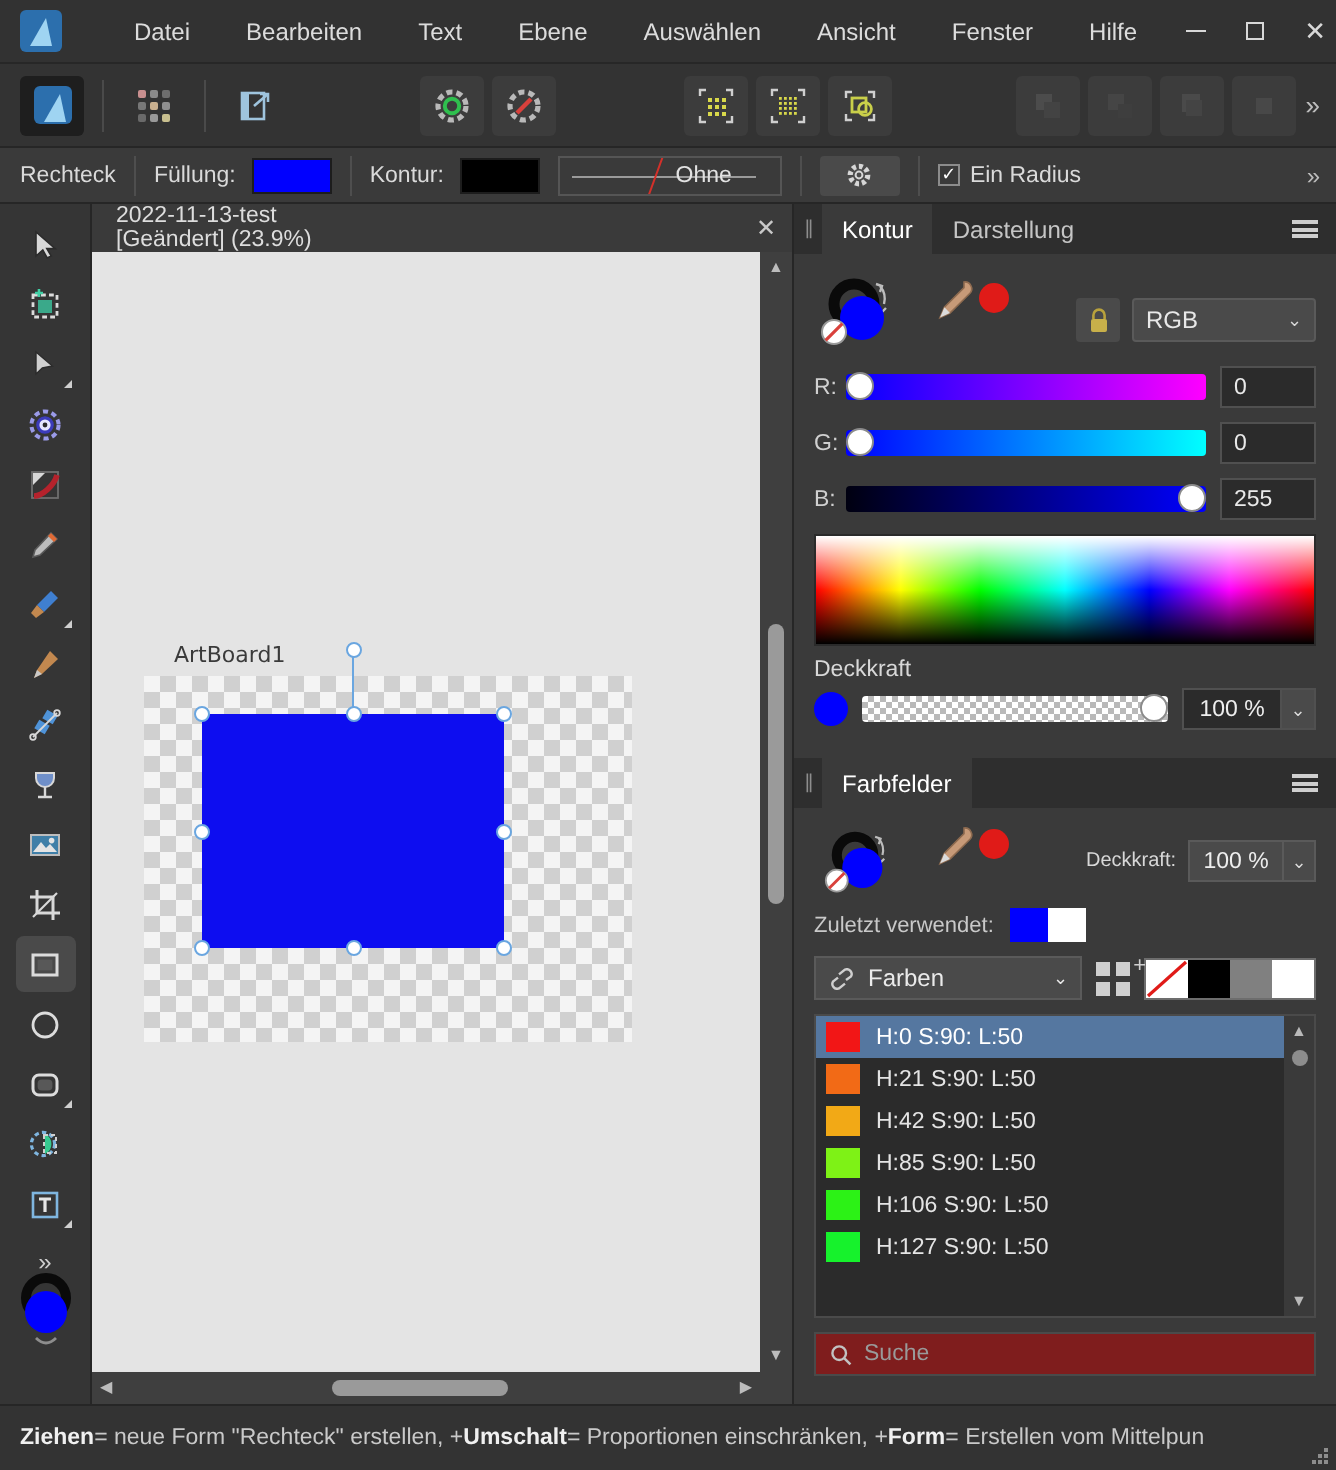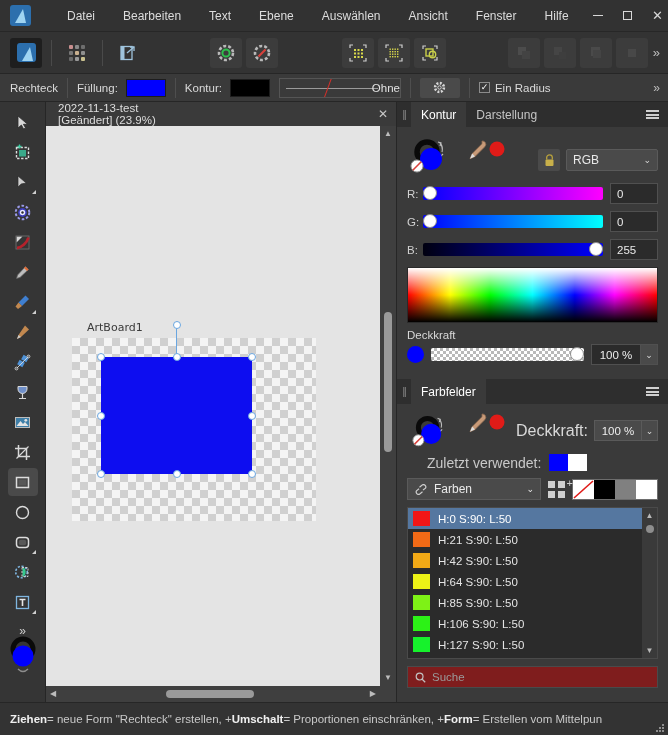--- a/index.html
+++ b/index.html
@@ -66,23 +66,23 @@
   
   .ctxbar {
     height: 28px; flex: 0 0 28px; background: #3a3a3a; display: flex;
     align-items: center; padding: 0 10px; border-bottom: 1px solid #262626;
     position: relative; font-size: 11.5px;
   }
   .ctx-label { color: #dadada; white-space: nowrap; }
   .ctx-sep { width: 1px; height: 20px; background: #4e4e4e; margin: 0 9px; }
   .swatch-btn { width: 40px; height: 18px; border: 1px solid #1d1d1d; cursor: default; }
   .stroke-width-box {
-    width: 122px; height: 20px; background: #3a3a3a; border: 1px solid #555;
+    width: 112px; height: 20px; background: #3a3a3a; border: 1px solid #555;
     display: flex; align-items: center; justify-content: flex-end;
-    padding-right: 0; position: relative; overflow: hidden; cursor: default;
+    padding-right: 24px; position: relative; overflow: hidden; cursor: default;
   }
   .stroke-width-box .hl { position: absolute; left: 6px; top: 9px; width: 92px; height: 1px; background: #9a9a9a; }
   .stroke-width-box .diag { position: absolute; left: 47px; top: -4px; width: 1px; height: 28px; background: #d3302a; transform: rotate(20deg); }
   .stroke-width-box span { position: relative; z-index: 2; color: #e2e2e2; font-size: 11.5px; }
   .gear-btn { width: 40px; height: 20px; background: #4a4a4a; border-radius: 2px; display: flex; align-items: center; justify-content: center; cursor: default; }
   .chk { display: flex; align-items: center; gap: 5px; cursor: default; }
   .chk .box { width: 11px; height: 11px; border: 1px solid #8c8c8c; background: #3a3a3a; display:flex;align-items:center;justify-content:center; color:#fff; font-size:9px; line-height:1; }
   .ctx-chev { position: absolute; right: 8px; color: #bdbdbd; font-size: 12px; }
 
   
@@ -199,25 +199,25 @@
   .op-val {
     margin-left: 7px; width: 50px; height: 21px; background: #2b2b2b; border: 1px solid #505050;
     display: flex; align-items: center; justify-content: center; font-size: 11.5px; color: #eee; cursor: default;
   }
   .op-cv { width: 17px; height: 21px; background: #4a4a4a; border: 1px solid #505050; border-left: none;
     display: flex; align-items: center; justify-content: center; font-size: 9px; color: #ddd; cursor: default; }
 
   
   .sw-head { display: flex; align-items: flex-start; height: 42px; position: relative; padding-top: 2px; }
   .sw-opacity { position: absolute; right: 0; top: 10px; display: flex; align-items: center; gap: 6px; }
-  .sw-opacity .t { font-size: 16px; color: #d8d8d8; }
+  .sw-opacity .t { font-size: 10px; color: #d8d8d8; }
   .sw-opacity .v { width: 48px; height: 21px; background: #4a4a4a; border: 1px solid #5a5a5a; display:flex;align-items:center;justify-content:center; font-size: 11.5px; color:#eee; cursor: default; }
   .sw-opacity .cv { width: 16px; height: 21px; background: #4a4a4a; border: 1px solid #5a5a5a; border-left: none; display:flex;align-items:center;justify-content:center; font-size:9px;color:#ddd; cursor: default;}
   .recent-row { display: flex; align-items: center; gap: 8px; margin-top: 2px; }
-  .recent-label { font-size: 14px; color: #c9c9c9; margin-left: 20px; }
+  .recent-label { font-size: 11px; color: #c9c9c9; }
   .recent-strip { display: flex; background: #333; }
   .recent-strip i { width: 19px; height: 17px; display: block; }
   .pal-row { display: flex; align-items: center; gap: 7px; margin-top: 7px; }
   .pal-select {
     width: 138px; height: 22px; background: #4a4a4a; border: 1px solid #5a5a5a;
     display: flex; align-items: center; padding: 0 6px; gap: 6px; font-size: 12px; color: #eaeaea; cursor: default;
   }
   .pal-select .cv { margin-left: auto; font-size: 9px; }
   .grid4 { display: grid; grid-template-columns: 7px 7px; grid-gap: 3px; position: relative; cursor: default; }
   .grid4 i { width: 7px; height: 7px; background: #cfcfcf; display: block; }
@@ -779,24 +779,20 @@
             </div>
             <div class="sw-item">
               <i class="chip" style="background:#f26a16"></i>
               <span>H:21 S:90: L:50</span>
             </div>
             <div class="sw-item">
               <i class="chip" style="background:#f2a916"></i>
               <span>H:42 S:90: L:50</span>
             </div>
             <div class="sw-item">
-              <i class="chip" style="background:#edf216"></i>
-              <span>H:64 S:90: L:50</span>
-            </div>
-            <div class="sw-item">
               <i class="chip" style="background:#7ef216"></i>
               <span>H:85 S:90: L:50</span>
             </div>
             <div class="sw-item">
               <i class="chip" style="background:#2cf216"></i>
               <span>H:106 S:90: L:50</span>
             </div>
             <div class="sw-item">
               <i class="chip" style="background:#16f22c"></i>
               <span>H:127 S:90: L:50</span>

